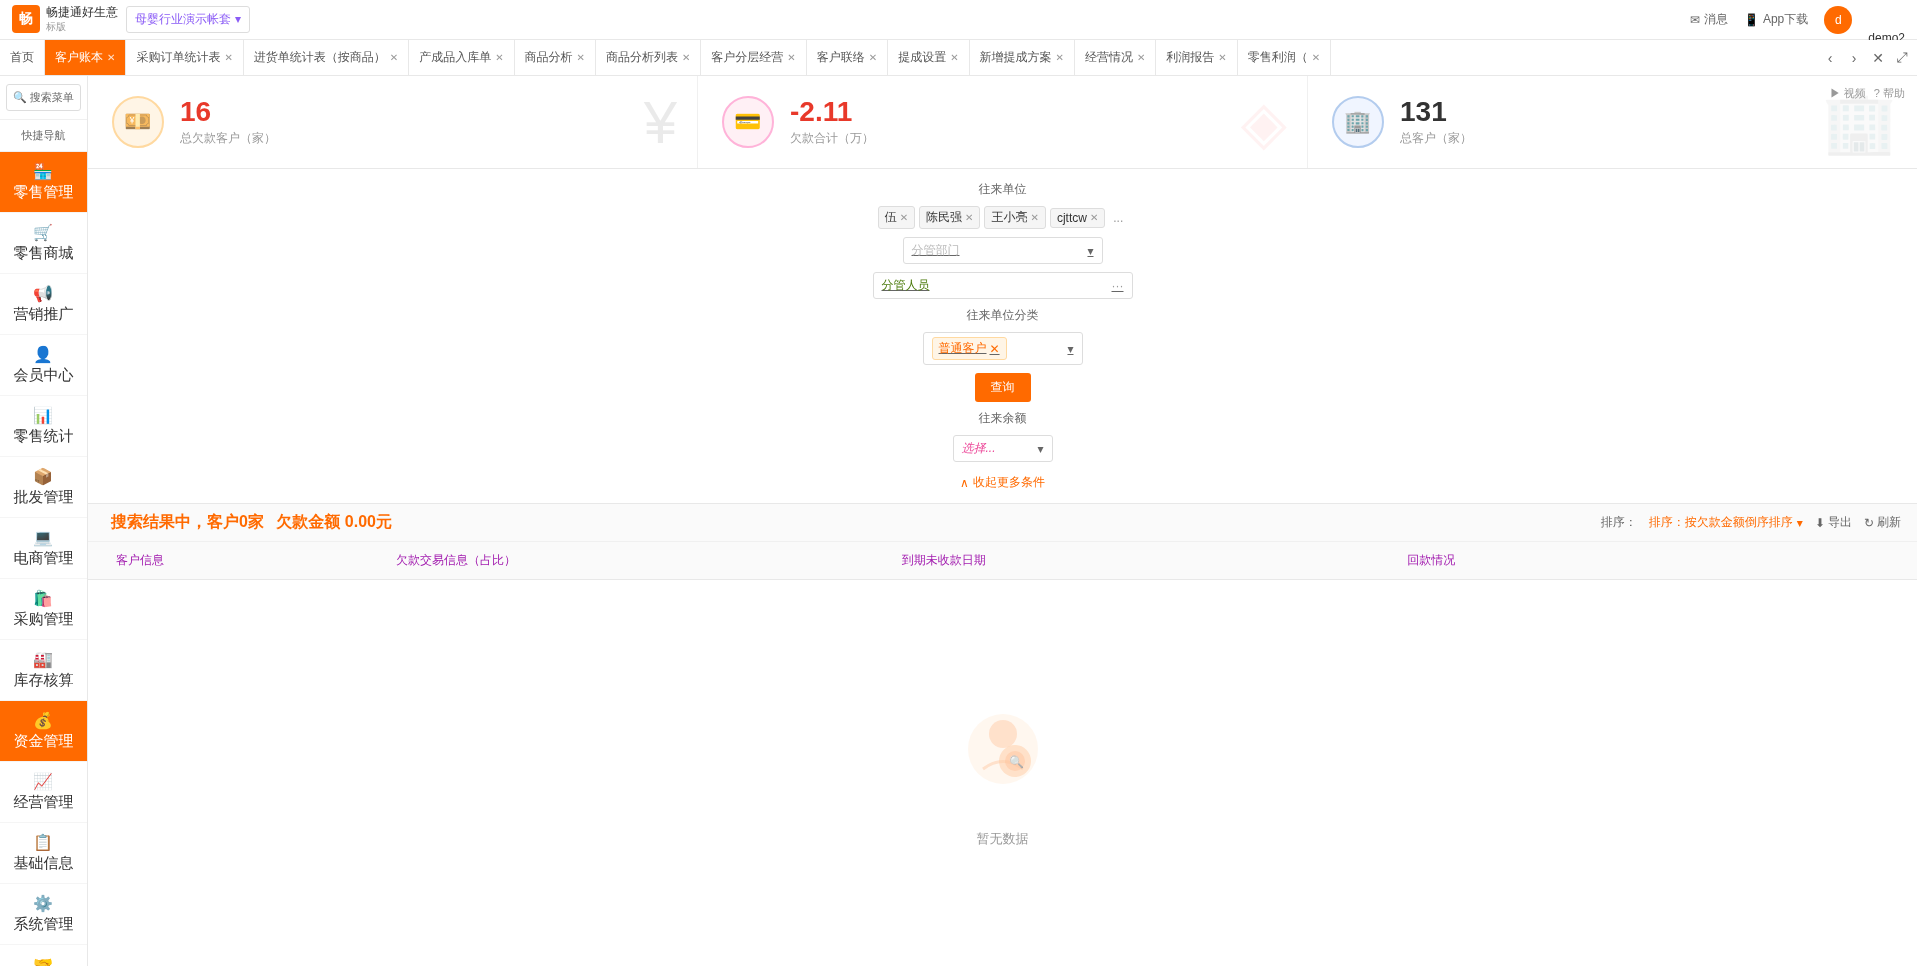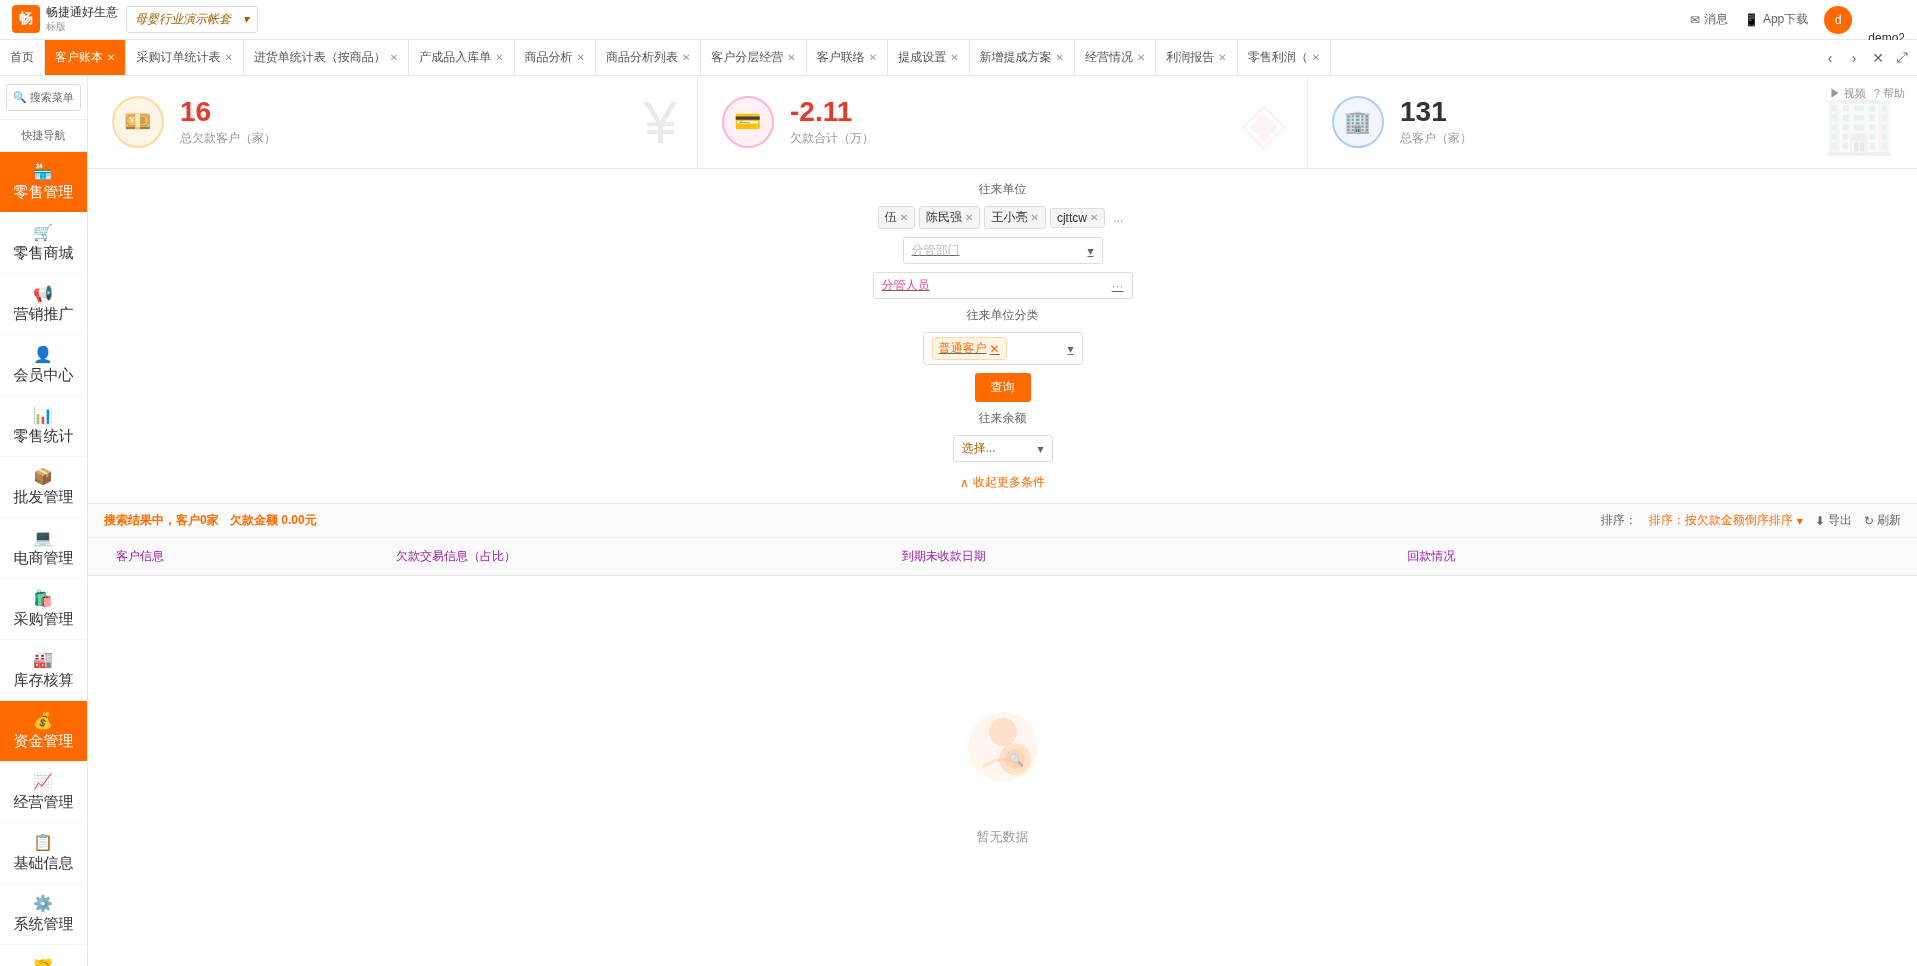--- a/index.html
+++ b/index.html
@@ -14,21 +14,21 @@
       align-items: center;
       padding: 0 12px;
       justify-content: space-between;
       flex-shrink: 0;
     }
     .top-bar-left { display: flex; align-items: center; gap: 8px; }
     .logo-area { display: flex; align-items: center; gap: 6px; }
     .logo-icon { width: 28px; height: 28px; background: #ff6a00; border-radius: 4px; display: flex; align-items: center; justify-content: center; color: white; font-size: 14px; font-weight: bold; }
     .logo-text { font-size: 12px; color: #333; line-height: 1.2; }
     .logo-sub { font-size: 10px; color: #999; }
-    .store-select { display: flex; align-items: center; gap: 12px; font-size: 12px; color: #a16207; cursor: pointer; padding: 4px 8px; border: 1px solid #ddd; border-radius: 3px; background: #fff; font-style: italic; }
+    .store-select { display: flex; align-items: center; gap: 4px; font-size: 12px; color: #8b5cf6; cursor: pointer; padding: 4px 8px; border: 1px solid #ddd; border-radius: 3px; background: #fff; }
     .top-bar-right { display: flex; align-items: center; gap: 16px; }
     .top-action { display: flex; align-items: center; gap: 4px; font-size: 12px; color: #666; cursor: pointer; }
     .avatar { width: 28px; height: 28px; border-radius: 50%; background: #ff6a00; display: flex; align-items: center; justify-content: center; color: white; font-size: 12px; }
 
     
     .nav-tabs {
       height: 36px;
       background: #fff;
       border-bottom: 1px solid #e8e8e8;
       display: flex;
@@ -200,21 +200,21 @@
     
     .table-area { flex: 1; background: #fff; margin: 0; overflow: hidden; display: flex; flex-direction: column; }
     .table-toolbar {
       padding: 8px 16px;
       display: flex;
       align-items: center;
       justify-content: space-between;
       border-bottom: 1px solid #f0f0f0;
       background: #fafafa;
     }
-    .search-result { font-size: 12px; color: #666; }
+    .search-result { font-size: 16px; color: #666; margin-left: 7px; }
     .search-result span { color: #ff6a00; font-weight: bold; }
     .toolbar-right { display: flex; align-items: center; gap: 12px; font-size: 12px; color: #666; }
     .toolbar-sort { display: flex; align-items: center; gap: 4px; cursor: pointer; color: #ff6a00; }
     .toolbar-btn { display: flex; align-items: center; gap: 3px; cursor: pointer; }
 
     .table-header {
       display: grid;
       grid-template-columns: 280px 1fr 1fr 1fr;
       background: #fafafa;
       border-bottom: 1px solid #e8e8e8;
@@ -486,38 +486,38 @@
             <span>cjttcw</span>
             <span class="tag-close">✕</span>
           </div>
           <span class="filter-more">...</span>
         </div>
         <div class="filter-select filter-select-wide">
           <span style="color:#bbb;">分管部门</span>
           <span>▾</span>
         </div>
         <div class="filter-select filter-select-wide" style="min-width:260px;position:relative;">
-          <span style="color:#ec4899;">分管人员</span>
+          <span style="color:#4d7c0f;">分管人员</span>
           <span style="margin-left:auto;color:#999;">···</span>
         </div>
         <span class="filter-label">往来单位分类</span>
         <div class="filter-select" style="min-width:160px;">
           <div class="tag-selected">
             <span>普通客户</span>
             <span class="tag-close">✕</span>
           </div>
           <span style="margin-left:auto;">▾</span>
         </div>
         <button class="query-btn">查询</button>
       </div>
 
       <div class="filter-row">
         <span class="filter-label">往来余额</span>
         <div class="balance-select">
-          <span style="color:#a16207;">选择...</span>
+          <span style="color:#ec4899;font-style:italic;">选择...</span>
           <span style="margin-left:auto;">▾</span>
         </div>
       </div>
 
       <div class="filter-collapse">
         <span>∧</span>
         <span>收起更多条件</span>
       </div>
     </div>
 

